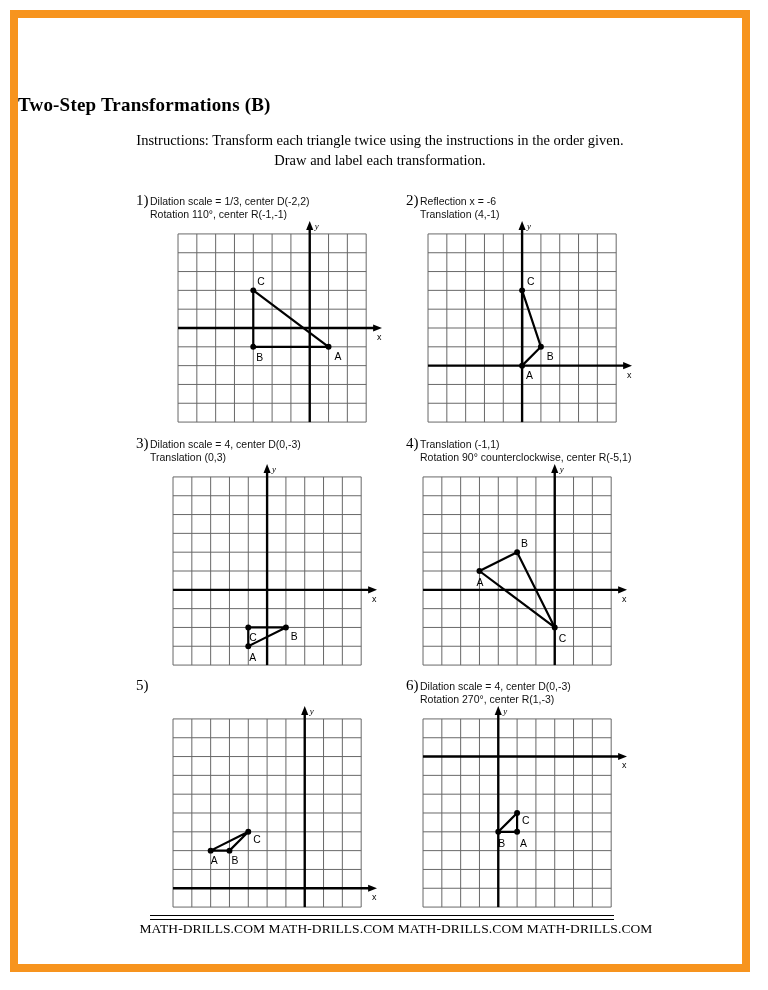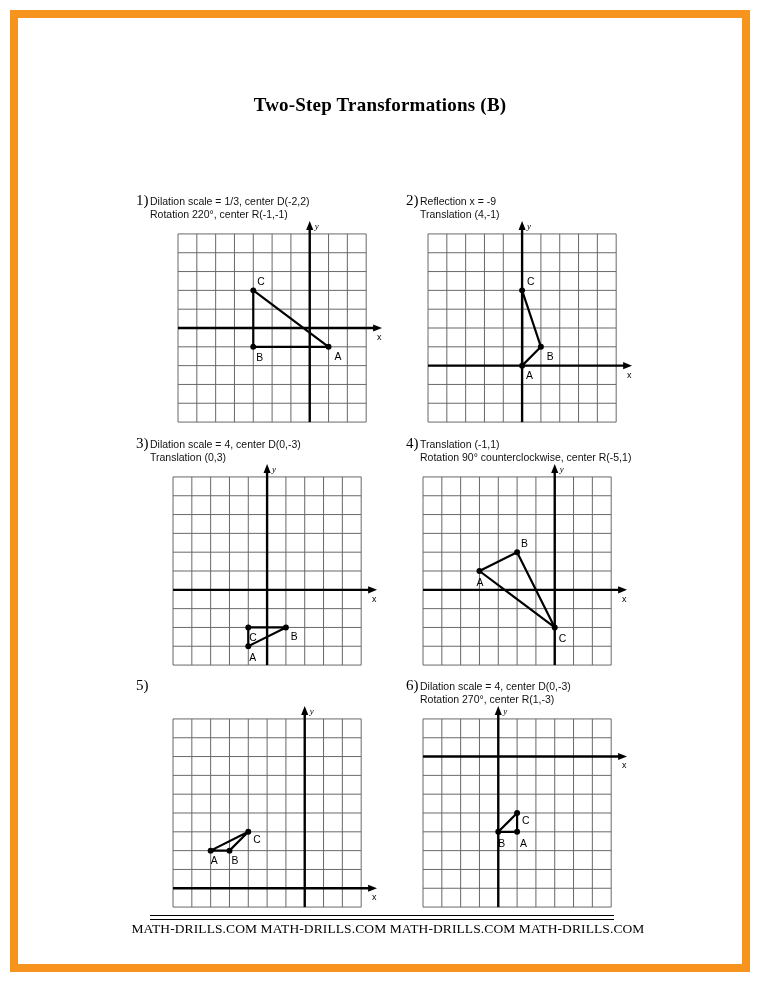--- a/index.html
+++ b/index.html
@@ -31,21 +31,20 @@
     width: 724px;
     height: 946px;
     background: #ffffff;
     box-sizing: border-box;
   }
   #title {
     position: absolute;
     left: 0;
     top: 76px;
     width: 724px;
-    text-align: center;
     font-size: 19px;
     font-weight: bold;
     letter-spacing: 0.2px;
   }
   #instructions {
     position: absolute;
     left: 0;
     top: 112px;
     width: 724px;
     text-align: center;
@@ -97,45 +96,49 @@
   }
   #footer-rule2 {
     position: absolute;
     left: 132px;
     top: 901px;
     width: 464px;
     border-top: 0.9px solid #000;
   }
   #footer {
     position: absolute;
-    left: 8px;
+    left: 16px;
     top: 903px;
     width: 724px;
     text-align: center;
     font-size: 13.5px;
     letter-spacing: 0.1px;
   }
 </style>
 </head>
 <body>
 
 <div id="page-border"></div>
 
 <div id="sheet">
 
   <div id="title">Two-Step Transformations (B)</div>
 
+  <div id="instructions">
+    <div>Instructions: Transform each triangle twice using the instructions in the order given.</div>
+    <div>Draw and label each transformation.</div>
+  </div>
 
   <div id="problems-container">
       <div class="problem" style="left: 118px; top: 176px;">
         <div class="prob-head">
           <div class="prob-num">1)</div>
           <div class="prob-lines">
             <div>Dilation scale = 1/3, center D(-2,2)</div>
-            <div>Rotation 220°, center R(-1,-1)</div>
+            <div>Rotation 110°, center R(-1,-1)</div>
           </div>
         </div>
         <div class="graph-wrap">
           <div class="graph" style="left: 40px;">
             <svg width="212" height="204" viewBox="-2 -8 214 206">
               <g>
                 <line x1="0" y1="0" x2="0" y2="190" stroke="#666666" stroke-width="1"></line>
                 <line x1="19" y1="0" x2="19" y2="190" stroke="#666666" stroke-width="1"></line>
                 <line x1="38" y1="0" x2="38" y2="190" stroke="#666666" stroke-width="1"></line>
                 <line x1="57" y1="0" x2="57" y2="190" stroke="#666666" stroke-width="1"></line>
@@ -172,21 +175,21 @@
               <circle cx="76" cy="57" r="3" fill="#000"></circle>
               <text x="80" y="52" font-size="10.5" font-family="&quot;Liberation Sans&quot;, sans-serif" fill="#000">C</text>
             </svg>
           </div>
         </div>
       </div>
       <div class="problem" style="left: 388px; top: 176px;">
         <div class="prob-head">
           <div class="prob-num">2)</div>
           <div class="prob-lines">
-            <div>Reflection x = -9</div>
+            <div>Reflection x = -6</div>
             <div>Translation (4,-1)</div>
           </div>
         </div>
         <div class="graph-wrap">
           <div class="graph" style="left: 20px;">
             <svg width="212" height="204" viewBox="-2 -8 214 206">
               <g>
                 <line x1="0" y1="0" x2="0" y2="190" stroke="#666666" stroke-width="1"></line>
                 <line x1="19" y1="0" x2="19" y2="190" stroke="#666666" stroke-width="1"></line>
                 <line x1="38" y1="0" x2="38" y2="190" stroke="#666666" stroke-width="1"></line>

